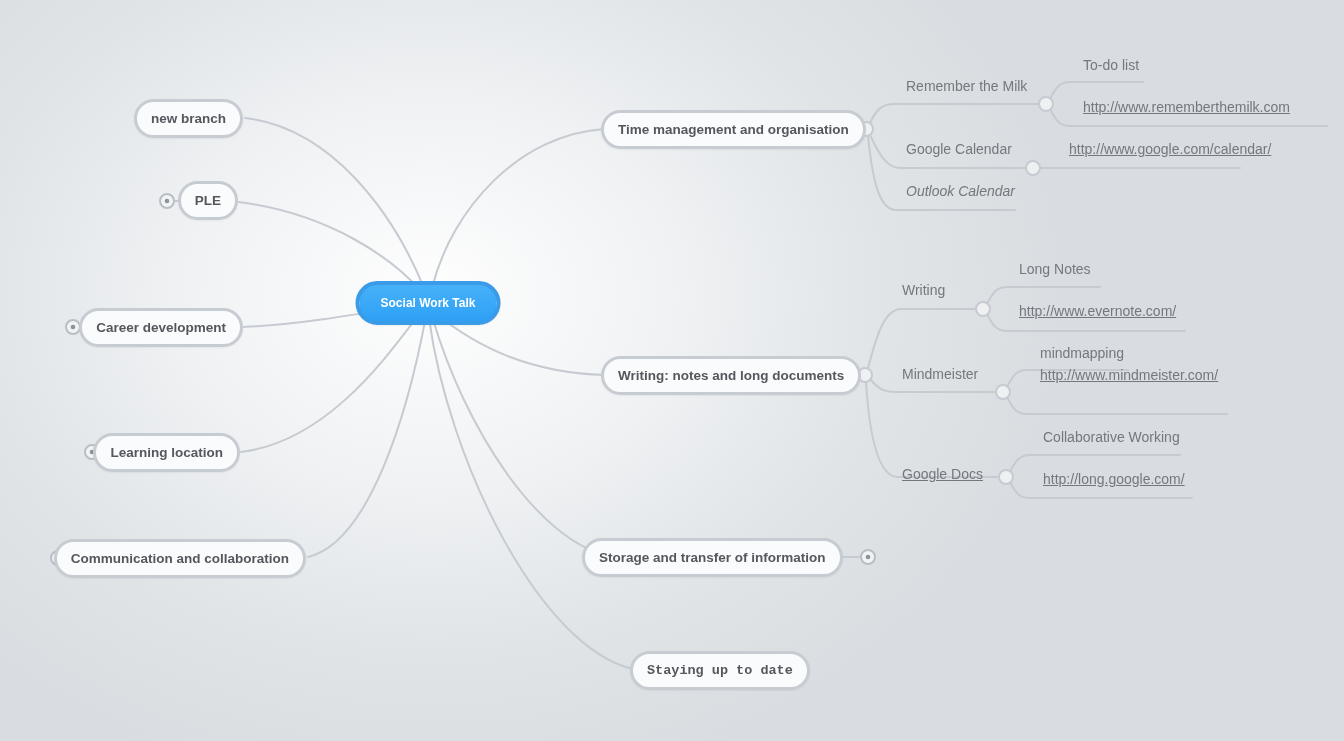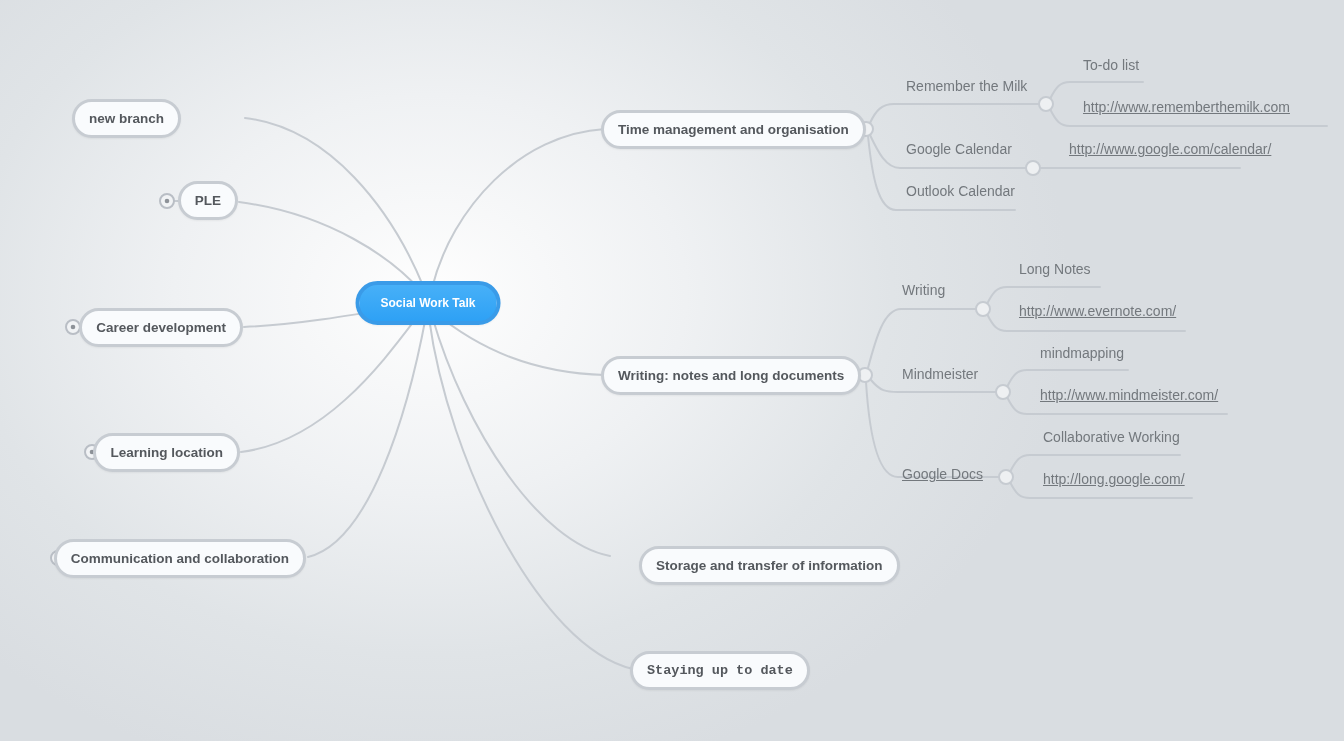--- a/index.html
+++ b/index.html
@@ -107,39 +107,39 @@
       <circle class="dot" cx="868" cy="557" r="2.3"></circle>
   </g>
   <g>
     <circle class="ring" cx="786" cy="670" r="7"></circle>
       <circle class="dot" cx="786" cy="670" r="2.3"></circle>
   </g>
 </svg>
 
 <div class="pill root" style="left:428px;top:303px;">Social Work Talk</div>
 
-<div class="pill" style="right:1163px;top:99px;">new branch</div>
+<div class="pill" style="right:1101px;top:99px;">new branch</div>
 <div class="pill" style="right:1106px;top:181px;">PLE</div>
 <div class="pill" style="right:1101px;top:308px;">Career development</div>
 <div class="pill" style="right:1104px;top:433px;">Learning location</div>
 <div class="pill" style="right:1038px;top:539px;">Communication and collaboration</div>
 
 <div class="pill" style="left:601px;top:110px;">Time management and organisation</div>
 <div class="pill" style="left:601px;top:356px;">Writing: notes and long documents</div>
-<div class="pill" style="left:639px;top:538px;margin-top:8px;">Storage and transfer of information</div>
+<div class="pill" style="left:582px;top:538px;">Storage and transfer of information</div>
 <div class="pill" style="left:630px;top:651px;font-family:Liberation Mono, monospace;">Staying up to date</div>
 
 <div class="lbl" style="left:906px;top:77px;">Remember the Milk</div>
 <div class="lbl" style="left:1083px;top:56px;">To-do list</div>
 <div class="lbl link" style="left:1083px;top:98px;text-align:right;">http://www.rememberthemilk.com</div>
 <div class="lbl" style="left:906px;top:140px;">Google Calendar</div>
 <div class="lbl link" style="left:1069px;top:140px;">http://www.google.com/calendar/</div>
-<div class="lbl" style="left:906px;top:182px;">Outlook Calendar</div>
+<div class="lbl" style="left:906px;top:182px;font-style:italic;">Outlook Calendar</div>
 
 <div class="lbl" style="left:902px;top:281px;">Writing</div>
 <div class="lbl" style="left:1019px;top:260px;">Long Notes</div>
 <div class="lbl link" style="left:1019px;top:302px;">http://www.evernote.com/</div>
 <div class="lbl" style="left:902px;top:365px;">Mindmeister</div>
 <div class="lbl" style="left:1040px;top:344px;">mindmapping</div>
-<div class="lbl link" style="left:1040px;top:386px;">http://www.mindmeister.com/</div>
+<div class="lbl link" style="left:1040px;top:366px;">http://www.mindmeister.com/</div>
 <div class="lbl" style="left:902px;top:465px;text-decoration:underline;">Google Docs</div>
 <div class="lbl" style="left:1043px;top:428px;">Collaborative Working</div>
 <div class="lbl link" style="left:1043px;top:470px;">http://long.google.com/</div>
 
 </body></html>

